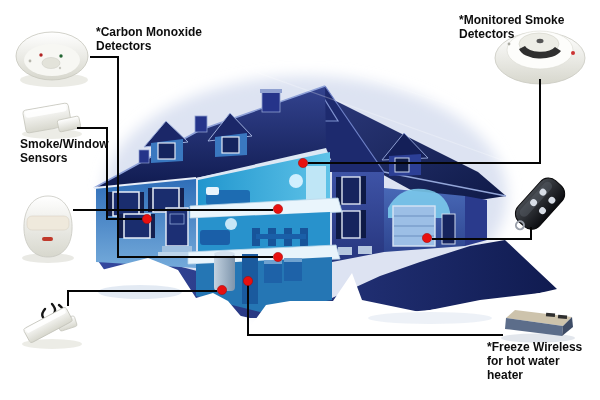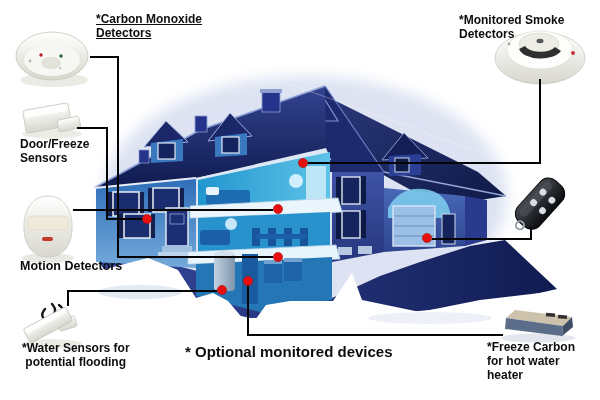--- a/index.html
+++ b/index.html
@@ -5,21 +5,21 @@
   html,body{margin:0;padding:0;background:#ffffff;}
   .stage{
     position:relative;width:600px;height:400px;background:#ffffff;overflow:hidden;
     font-family:"Liberation Sans",sans-serif;
   }
   .stage svg{position:absolute;left:0;top:0;}
   .lbl{
     position:absolute;color:#0d0d0d;font-weight:bold;
     font-size:12px;line-height:1.16;white-space:pre;letter-spacing:0;
   }
-  .lbl-co{left:96px;top:13px;text-decoration:underline;}
+  .lbl-co{left:96px;top:26px;}
   .lbl-smoke{left:414px;top:14px;margin-left:45px;}
   .lbl-dw{left:20px;top:138px;}
   .lbl-motion{left:20px;top:259px;font-size:12.5px;}
   .lbl-water{left:22px;top:342px;}
   .lbl-keychain{left:464px;top:244px;}
   .lbl-freeze{left:487px;top:341px;}
   .lbl-optional{left:185px;top:343px;font-size:15px;}
 </style>
 </head>
 <body>
@@ -288,22 +288,18 @@
     <circle cx="427" cy="238" r="4.6"></circle>
     <circle cx="222" cy="290" r="4.6"></circle>
     <circle cx="248" cy="281" r="4.6"></circle>
   </g>
 </svg>
 
   <div class="lbl lbl-co">*Carbon Monoxide
 Detectors</div>
   <div class="lbl lbl-smoke">*Monitored Smoke
 Detectors</div>
-  <div class="lbl lbl-dw">Door/Freeze
+  <div class="lbl lbl-dw">Smoke/Window
 Sensors</div>
-  <div class="lbl lbl-motion">Motion Detectors</div>
-  <div class="lbl lbl-water">*Water Sensors for
- potential flooding</div>
-  <div class="lbl lbl-freeze">*Freeze Carbon
+  <div class="lbl lbl-freeze">*Freeze Wireless
 for hot water
 heater</div>
-  <div class="lbl lbl-optional">* Optional monitored devices</div>
 </div>
 
 </body></html>

